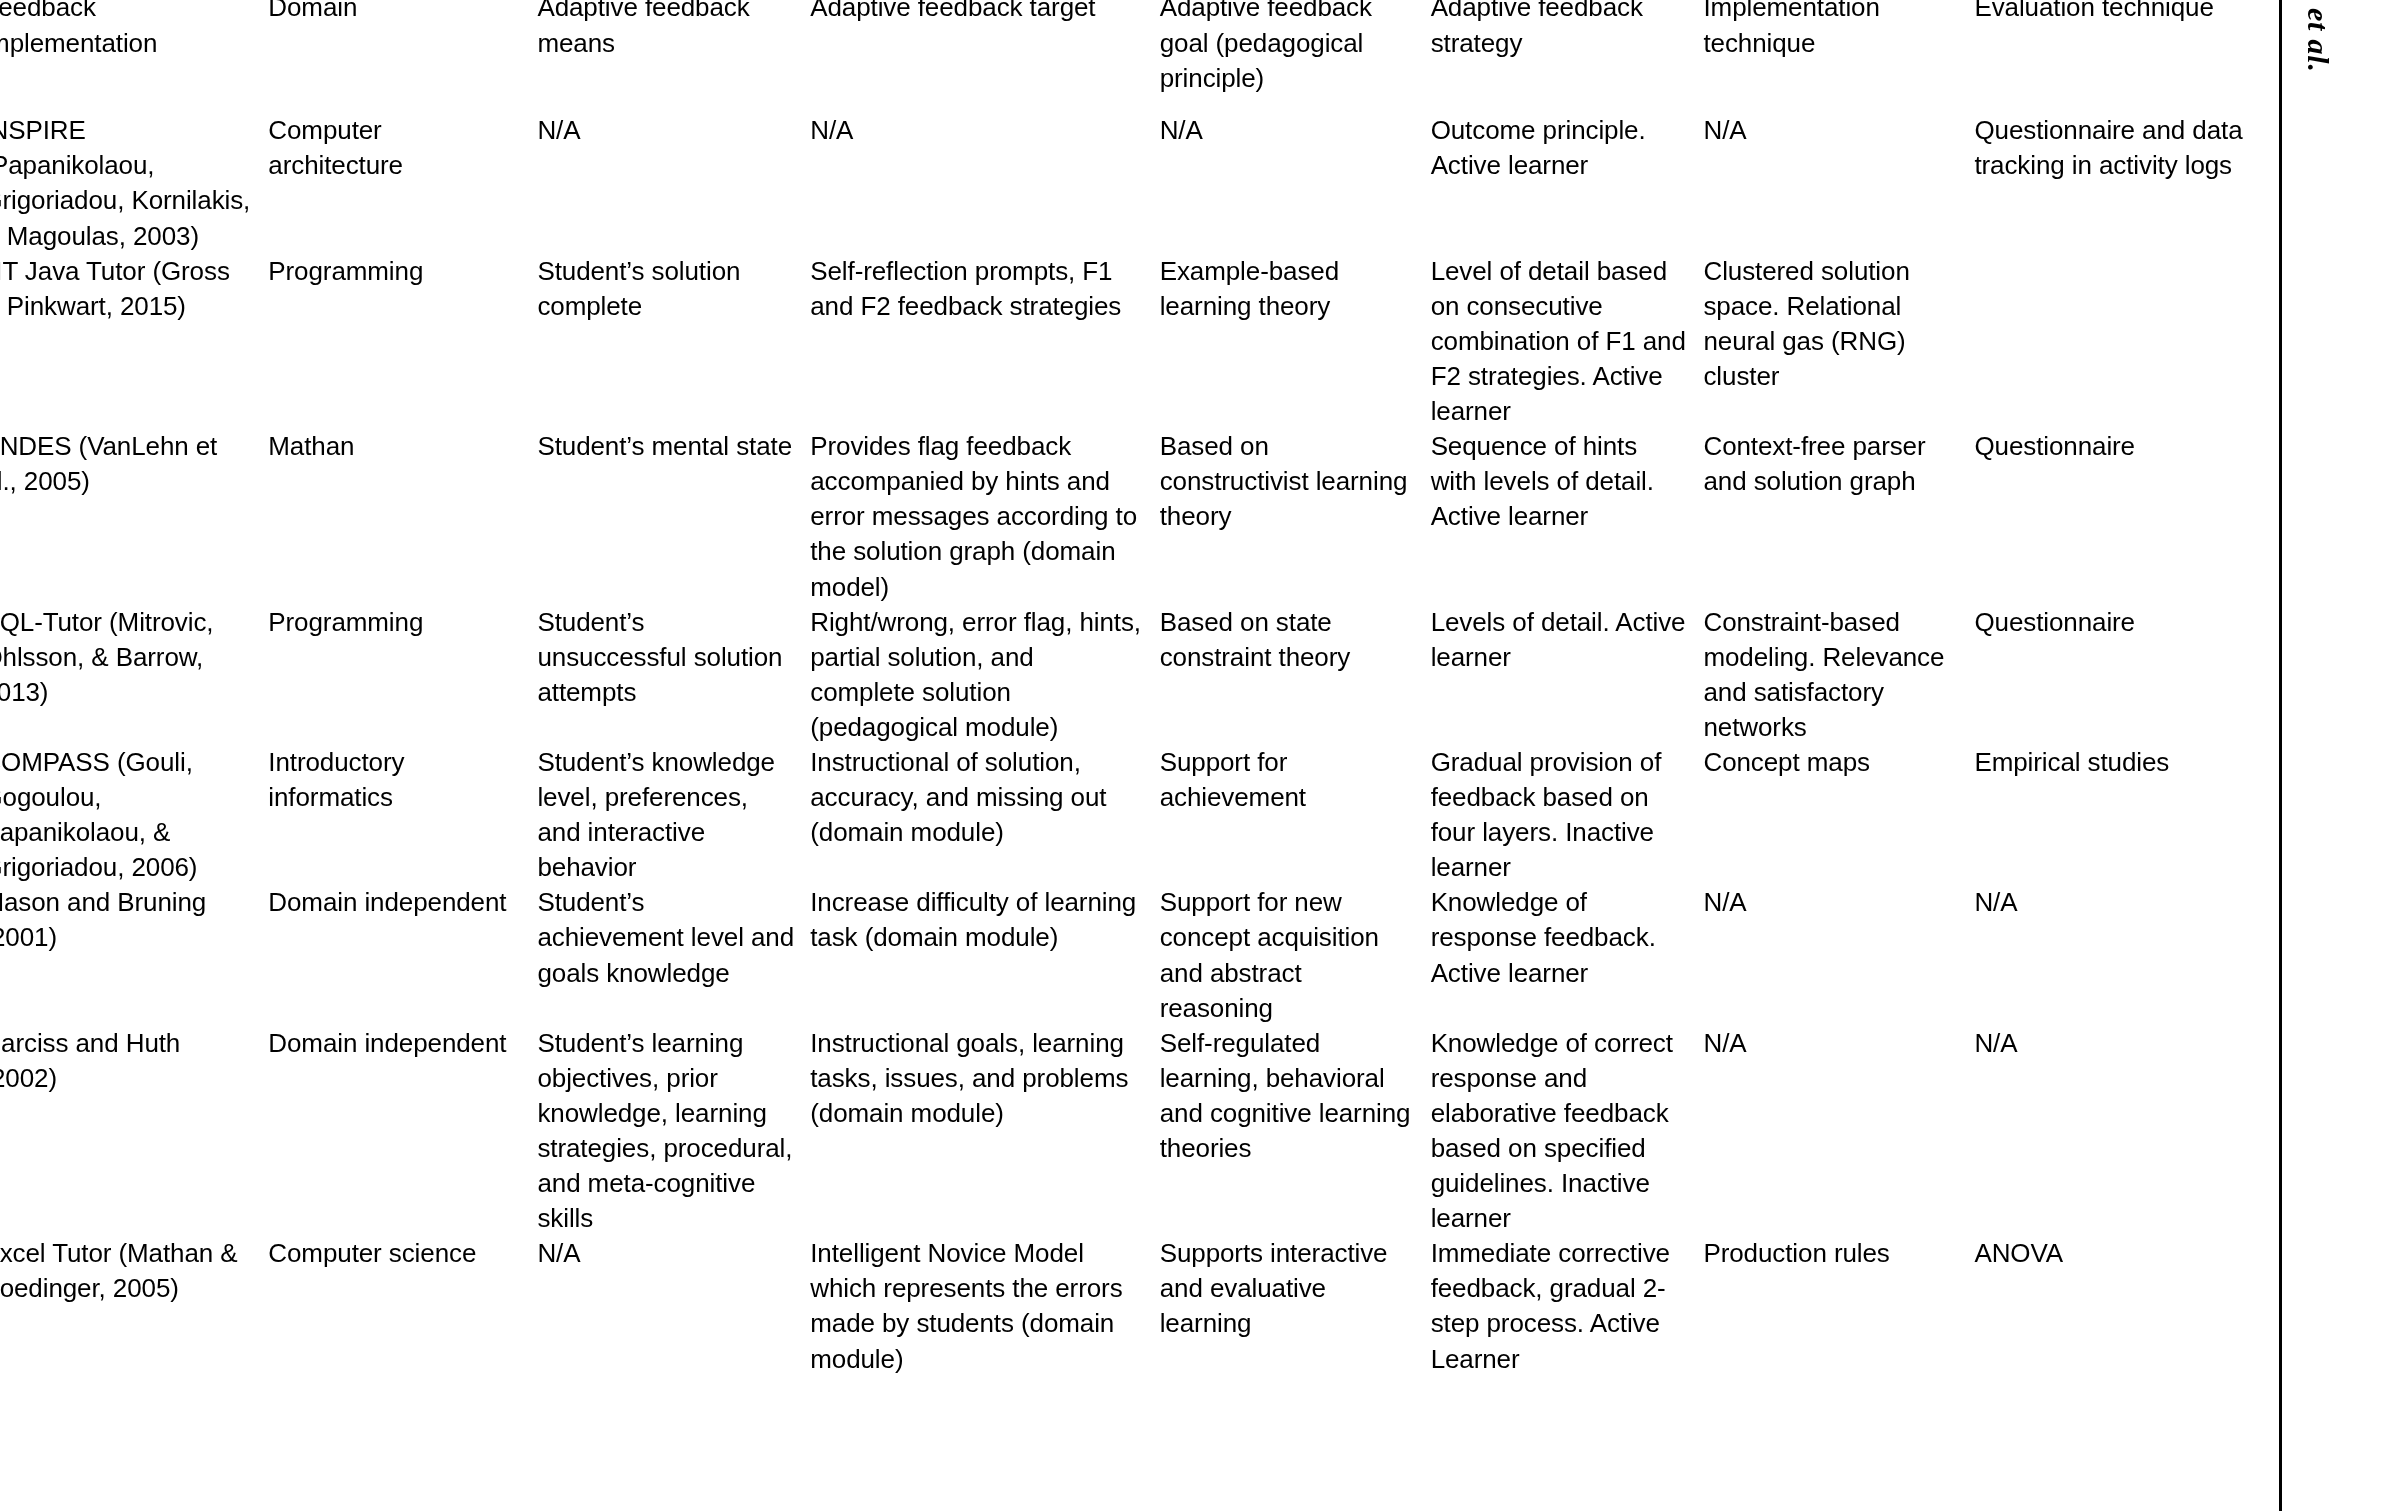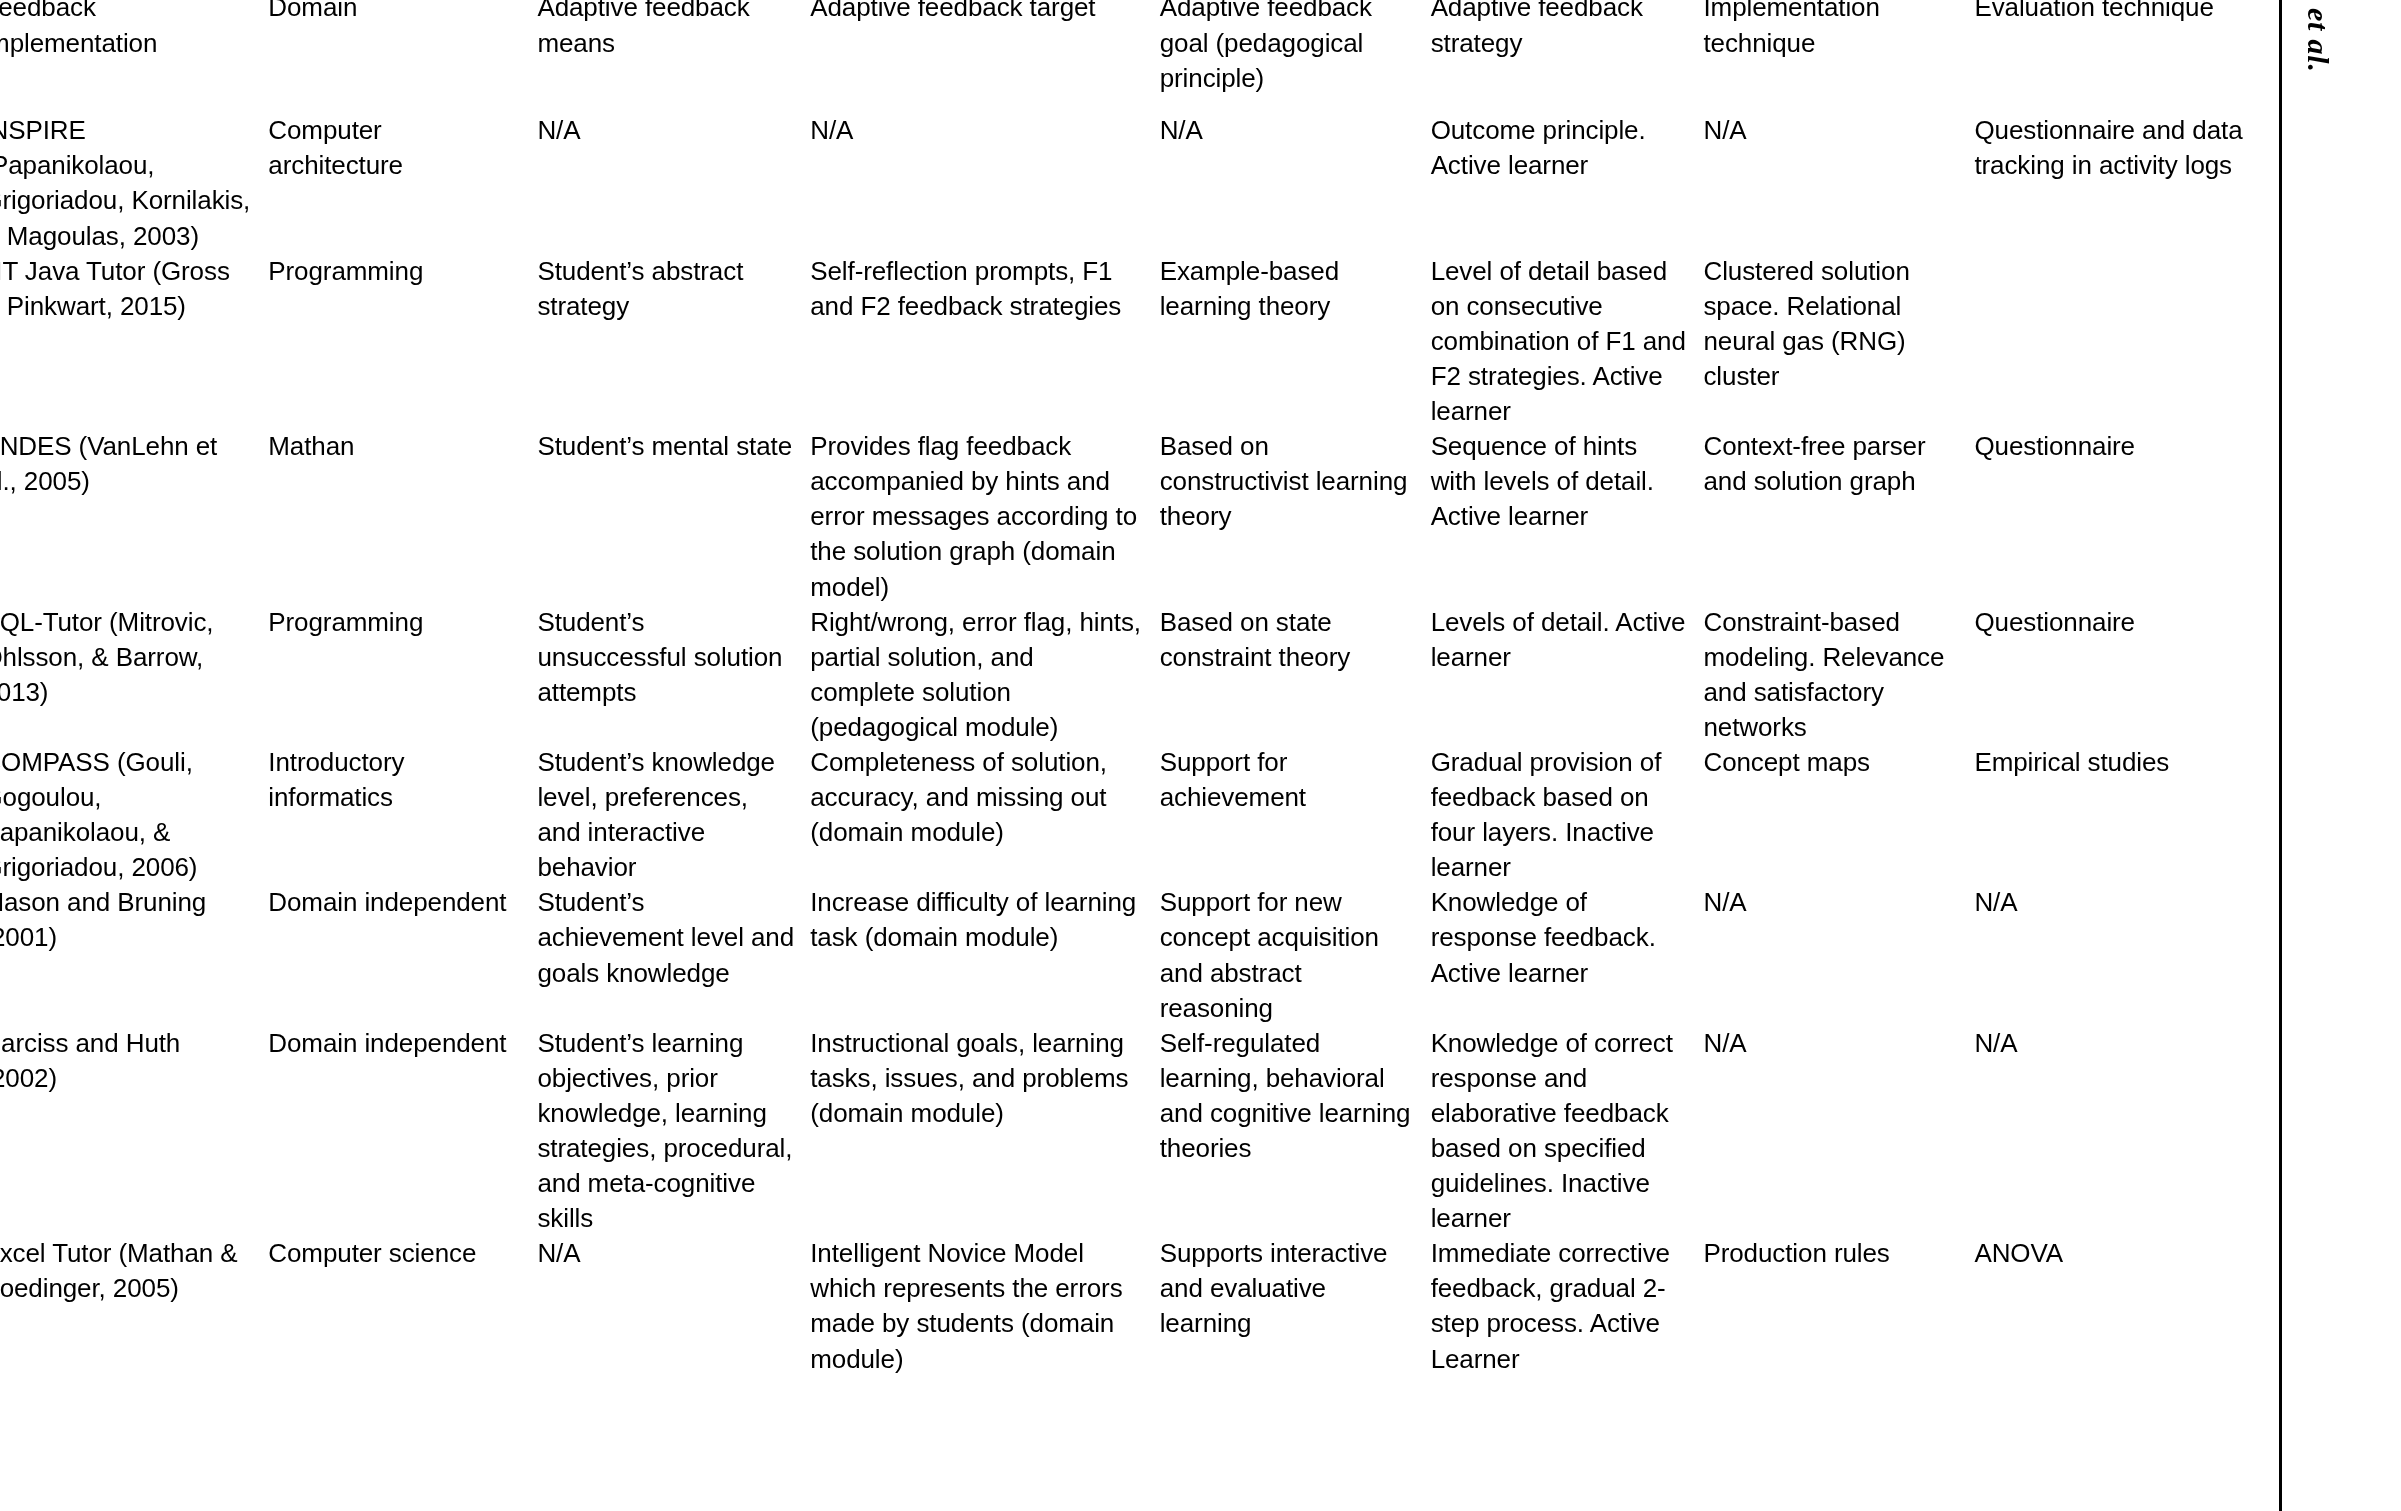--- a/index.html
+++ b/index.html
@@ -163,21 +163,21 @@
           <td>N/A</td>
           <td>N/A</td>
           <td>N/A</td>
           <td>Outcome principle. Active learner</td>
           <td>N/A</td>
           <td>Questionnaire and data tracking in activity logs</td>
         </tr>
         <tr>
           <td>JIT Java Tutor (Gross &amp; Pinkwart, 2015)</td>
           <td>Programming</td>
-          <td>Student’s abstract strategy</td>
+          <td>Student’s solution complete</td>
           <td>Self-reflection prompts, F1 and F2 feedback strategies</td>
           <td>Example-based learning theory</td>
           <td>Level of detail based on consecutive combination of F1 and F2 strategies. Active learner</td>
           <td>Clustered solution space. Relational neural gas (RNG) cluster</td>
           <td></td>
         </tr>
         <tr>
           <td>ANDES (VanLehn et al., 2005)</td>
           <td>Mathan</td>
           <td>Student’s mental state</td>
@@ -194,21 +194,21 @@
           <td>Right/wrong, error flag, hints, partial solution, and complete solution (pedagogical module)</td>
           <td>Based on state constraint theory</td>
           <td>Levels of detail. Active learner</td>
           <td>Constraint-based modeling. Relevance and satisfactory networks</td>
           <td>Questionnaire</td>
         </tr>
         <tr>
           <td>COMPASS (Gouli, Gogoulou, Papanikolaou, &amp; Grigoriadou, 2006)</td>
           <td>Introductory informatics</td>
           <td>Student’s knowledge level, preferences, and interactive behavior</td>
-          <td>Completeness of solution, accuracy, and missing out (domain module)</td>
+          <td>Instructional of solution, accuracy, and missing out (domain module)</td>
           <td>Support for achievement</td>
           <td>Gradual provision of feedback based on four layers. Inactive learner</td>
           <td>Concept maps</td>
           <td>Empirical studies</td>
         </tr>
         <tr>
           <td>Mason and Bruning (2001)</td>
           <td>Domain independent</td>
           <td>Student’s achievement level and goals knowledge</td>
           <td>Increase difficulty of learning task (domain module)</td>

